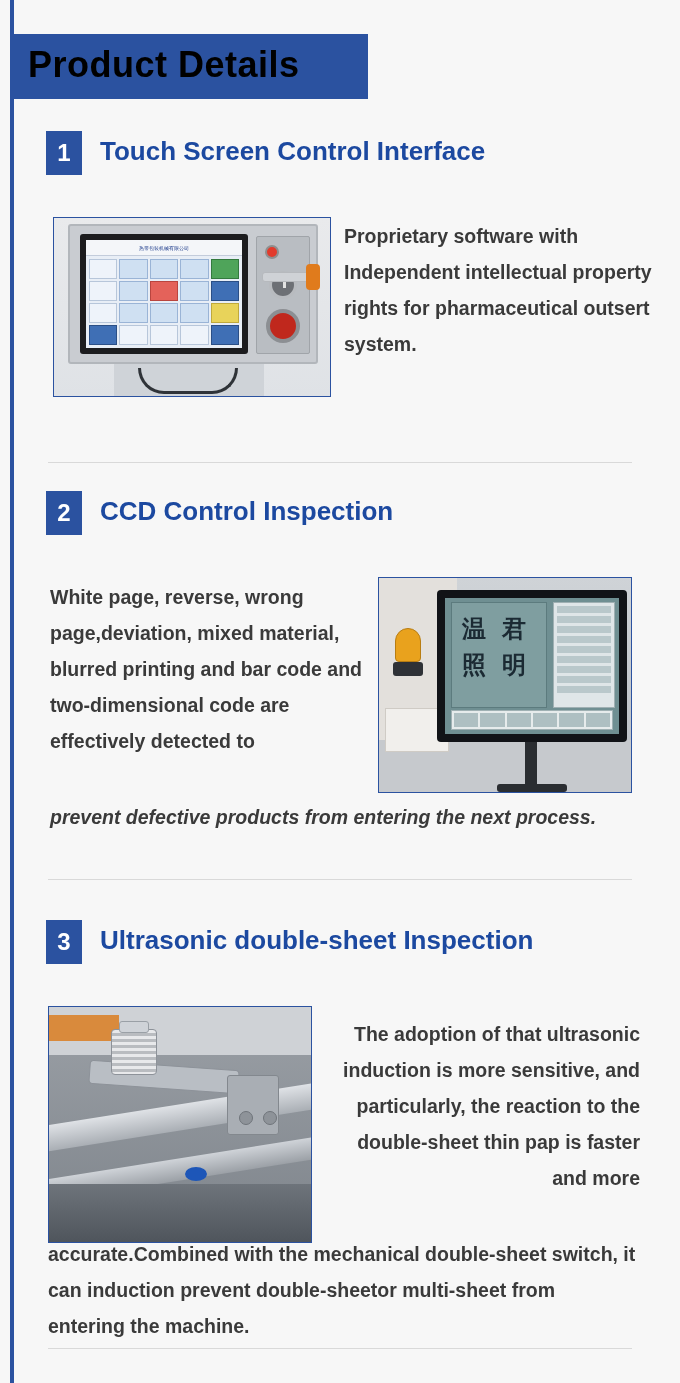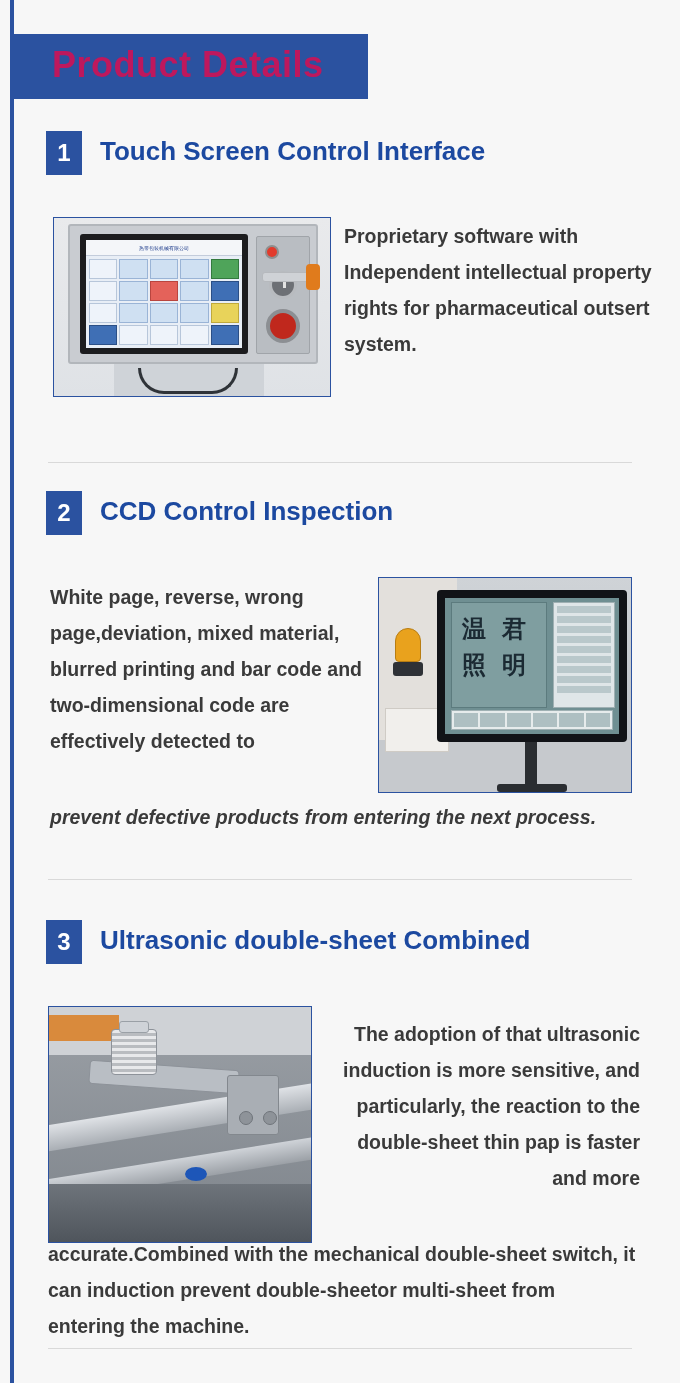--- a/index.html
+++ b/index.html
@@ -26,24 +26,24 @@
 
   
   .header-band {
     position: absolute;
     left: 14px; top: 34px;
     width: 354px; height: 65px;
     background: #2b52a0;
   }
   .header-title {
     position: absolute;
-    left: 52px; top: 44px;
+    left: 28px; top: 44px;
     font-size: 36px;
     font-weight: bold;
-    color: #be185d;
+    color: #000000;
     letter-spacing: 0.5px;
   }
 
   
   .section { position: absolute; left: 0; width: 680px; }
   .sec-head { position: relative; height: 46px; }
   .num-box {
     position: absolute;
     left: 46px; top: 0;
     width: 36px; height: 44px;
@@ -411,21 +411,21 @@
 
     <div class="body-text" id="txt2a">White page, reverse, wrong page,deviation, mixed material, blurred printing and bar code and two-dimensional code are effectively detected to</div>
     <div class="body-text" id="txt2b">prevent defective products from entering the next process.</div>
   </div>
 
   <div class="divider" style="top:879px;"></div>
 
   <div class="section" id="sec3">
     <div class="sec-head">
       <div class="num-box">3</div>
-      <div class="sec-title">Ultrasonic double-sheet Combined</div>
+      <div class="sec-title">Ultrasonic double-sheet Inspection</div>
     </div>
 
     <div class="photo" id="ph3">
       <div class="p3-bg"></div>
       <div class="p3-top"></div>
       <div class="p3-orange"></div>
       <div class="p3-rail1"></div>
       <div class="p3-rail2"></div>
       <div class="p3-plate"></div>
       <div class="p3-sensor"></div>

